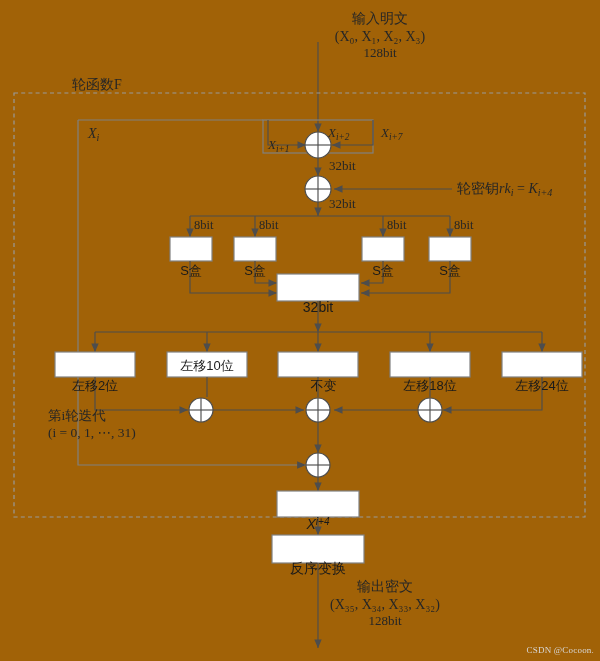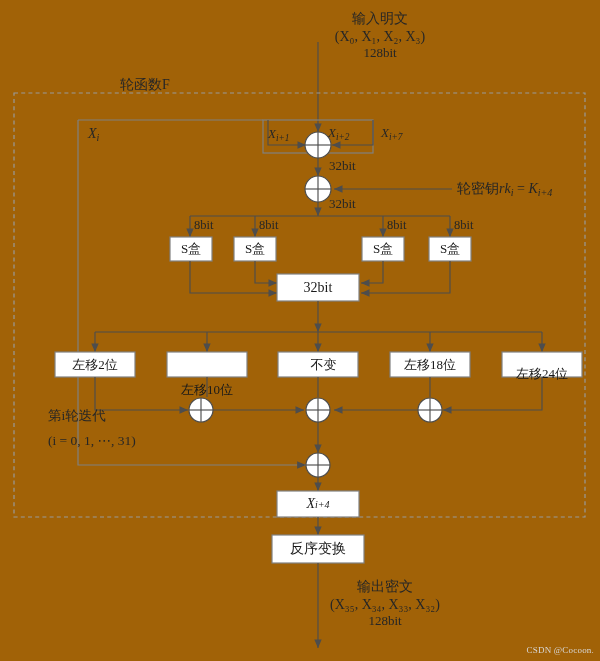--- a/index.html
+++ b/index.html
@@ -30,25 +30,26 @@
     white-space: nowrap;
     line-height: 1.25;
   }
   .center {
     text-align: center;
     transform: translateX(-50%);
   }
   .boxtext {
     position: absolute;
     display: flex;
-    align-items: center;
+    align-items: flex-start;
     justify-content: center;
-    font-family: Liberation Serif, serif;
+    font-family: Liberation Sans, sans-serif;
     color: #1a1a1a;
     white-space: nowrap;
+    margin-top: 25px;
   }
   .it { font-style: italic; }
   sub {
     font-size: 0.72em;
     vertical-align: -0.28em;
   }
   .watermark {
     position: absolute;
     right: 6px;
     bottom: 6px;
@@ -174,29 +175,29 @@
       <line x1="318" y1="563" x2="318" y2="648" marker-end="url(#arr)"></line>
     </g>
   </svg>
 
   <div class="lbl center" style="left:380px; top:10px; font-size:14px;">
     <div>输入明文</div>
     <div style="font-size:14px;">(X₀, X₁, X₂, X₃)</div>
     <div style="font-size:13px;">128bit</div>
   </div>
 
-  <div class="lbl" style="left:72px; top:76px; font-size:14px;margin-left:48px;">
+  <div class="lbl" style="left:72px; top:76px; font-size:14px;">
     <span>轮函数F</span>
   </div>
 
   <div class="lbl it" style="left:88px; top:125px; font-size:14px;">
     X<sub>i</sub>
   </div>
 
-  <div class="lbl it" style="left:268px; top:126px; font-size:13px;">
+  <div class="lbl it" style="left:268px; top:137px; font-size:13px;">
     X<sub>i+1</sub>
   </div>
 
   <div class="lbl it" style="left:328px; top:125px; font-size:13px;">
     X<sub>i+2</sub>
   </div>
 
   <div class="lbl it" style="left:381px; top:125px; font-size:13px;">
     X<sub>i+7</sub>
   </div>
@@ -239,36 +240,36 @@
     <span>S盒</span>
   </div>
 
   <div class="boxtext" style="left:277px; top:274px; width:82px; height:27px; font-size:14px;">
     <span>32bit</span>
   </div>
 
   <div class="boxtext" style="left:55px; top:352px; width:80px; height:25px; font-size:13px;">
     <span>左移2位</span>
   </div>
-  <div class="boxtext" style="left:167px; top:371px; width:80px; height:37px; font-size:13px;border-radius:6px;">
+  <div class="boxtext" style="left:167px; top:332px; width:80px; height:37px; font-size:13px;border-radius:6px;">
     <span>左移10位</span>
   </div>
   <div class="boxtext" style="left:278px; top:352px; width:91px; height:25px; font-size:13px;">
     <span>不变</span>
   </div>
   <div class="boxtext" style="left:390px; top:352px; width:80px; height:25px; font-size:13px;">
     <span>左移18位</span>
   </div>
   <div class="boxtext" style="left:502px; top:352px; width:80px; height:43px; font-size:13px;">
     <span>左移24位</span>
   </div>
 
   <div class="lbl" style="left:48px; top:408px; font-size:13.5px;">
     <div>第i轮迭代</div>
-    <div style="margin-top:8px;">(i = 0, 1, ⋯, 31)</div>
+    <div style="margin-top:0;">(i = 0, 1, ⋯, 31)</div>
   </div>
 
   <div class="boxtext it" style="left:277px; top:491px; width:82px; height:26px; font-size:14px;">
     X<sub>i+4</sub>
   </div>
 
   <div class="boxtext" style="left:272px; top:535px; width:92px; height:28px; font-size:14px;">
     <span>反序变换</span>
   </div>
 

